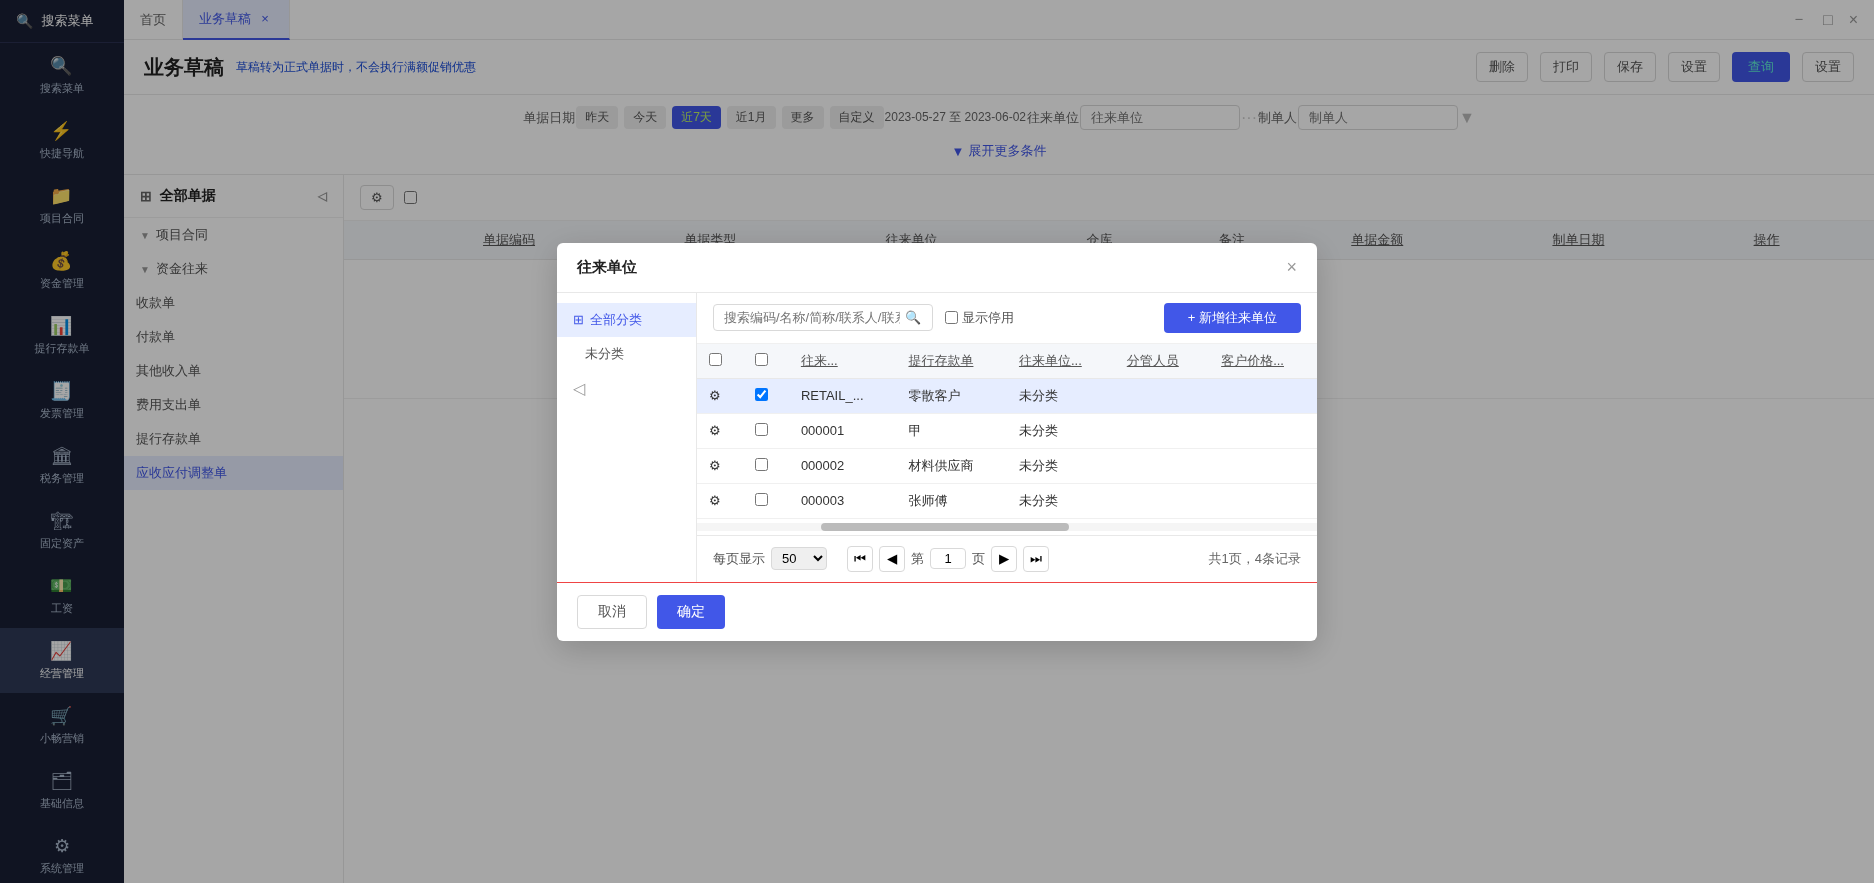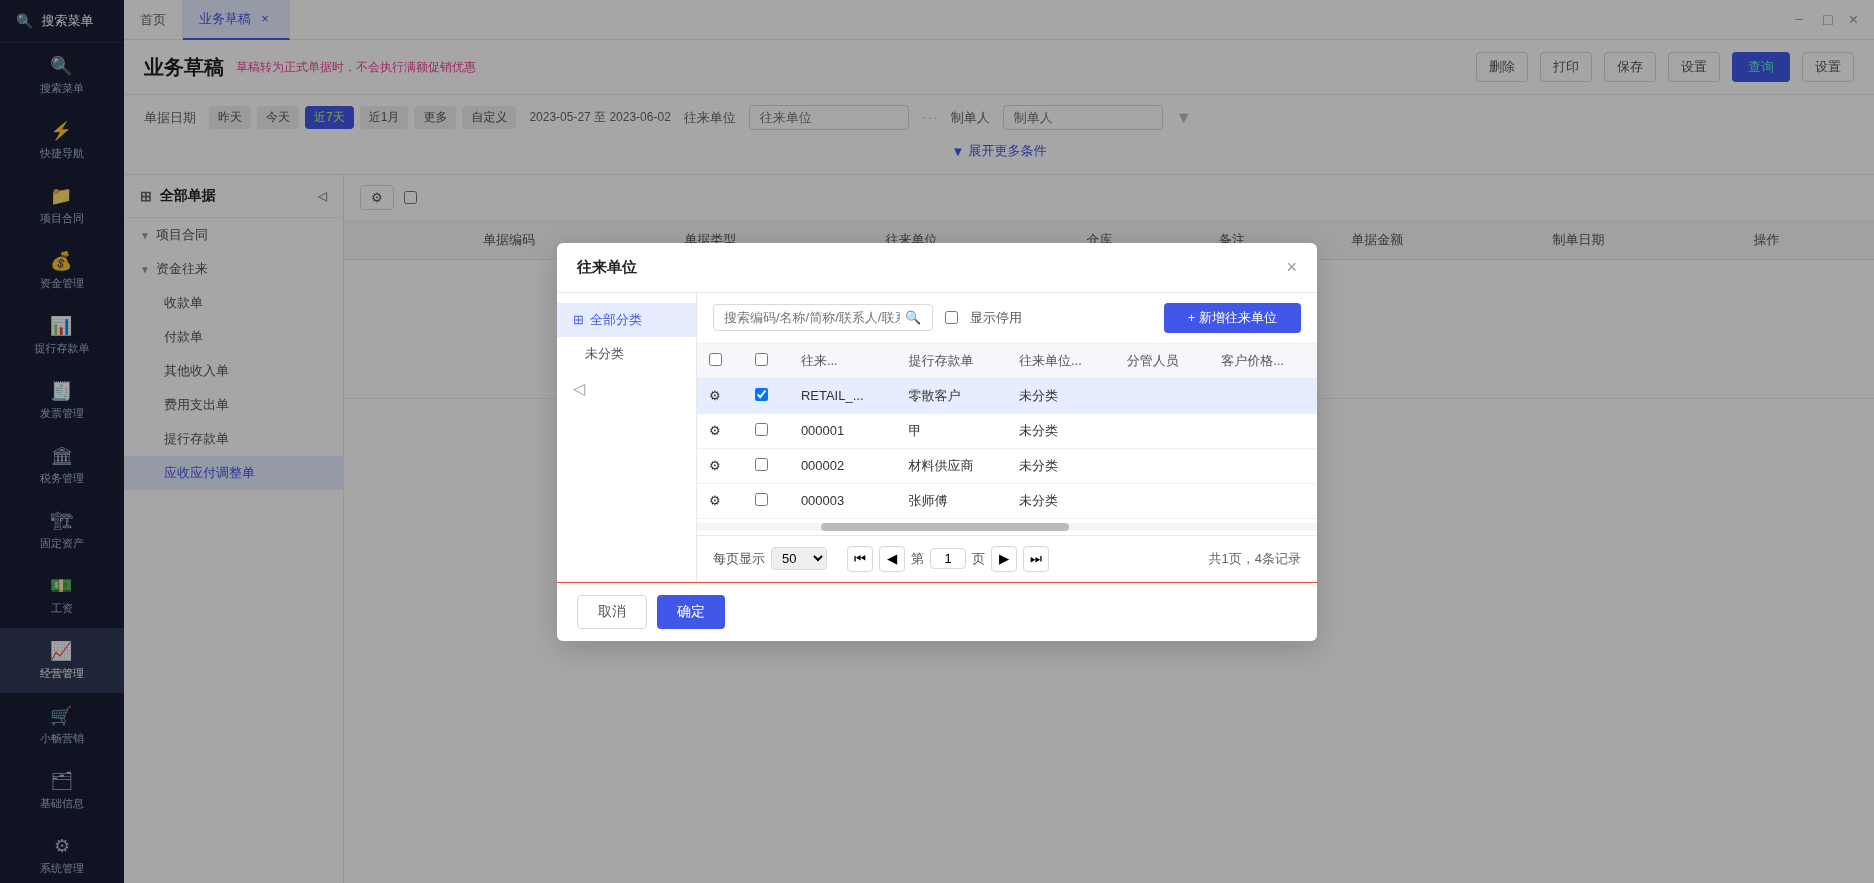--- a/index.html
+++ b/index.html
@@ -68,35 +68,35 @@
     
     .page-header {
       background: #fff;
       padding: 12px 20px;
       border-bottom: 1px solid #e8e8e8;
       display: flex;
       align-items: center;
       gap: 12px;
     }
     .page-title { font-size: 20px; font-weight: 600; color: #222; }
-    .page-subtitle { font-size: 12px; color: #ec4899; }
+    .page-subtitle { font-size: 12px; color: #1d4ed8; }
     .header-actions { margin-left: auto; display: flex; gap: 12px; align-items: center; justify-content: flex-end; }
     .btn-action { border: 1px solid #d9d9d9; background: #fff; padding: 5px 12px; border-radius: 4px; font-size: 13px; cursor: pointer; display: flex; align-items: center; gap: 4px; color: #555; }
     .btn-primary-sm { background: #4157e8; color: #5eead4; border: none; padding: 6px 16px; border-radius: 4px; font-size: 13px; cursor: pointer; }
 
     
     .filter-bar {
       background: #fff;
       padding: 10px 20px;
       border-bottom: 1px solid #e8e8e8;
       display: flex;
       flex-direction: column;
       gap: 8px;
     }
-    .filter-row { display: flex; align-items: center; gap: 13px; }
+    .filter-row { display: flex; align-items: center; gap: 1px; justify-content: center; }
     .filter-label { font-size: 13px; color: #666; white-space: nowrap; }
     .filter-date-btns { display: flex; gap: 6px; align-items: center; }
     .filter-date-btn { padding: 2px 8px; border-radius: 4px; font-size: 12px; cursor: pointer; border: 1px solid transparent; color: #555; }
     .filter-date-btn.active { background: #4157e8; color: #bef264; }
     .filter-date-range { font-size: 12px; color: #666; }
     .filter-input { border: 1px solid #d9d9d9; border-radius: 4px; padding: 4px 10px; font-size: 13px; width: 160px; color: #333; }
     .expand-more { color: #4157e8; font-size: 13px; cursor: pointer; display: flex; align-items: center; gap: 4px; margin: 4px auto; }
 
     
     .content-area { flex: 1; display: flex; overflow: hidden; background: #f0f2f5; }
@@ -116,29 +116,29 @@
       font-weight: 600;
       color: #222;
       border-bottom: 1px solid #f0f0f0;
       display: flex;
       align-items: center;
       gap: 8px;
     }
     .collapse-btn { cursor: pointer; color: #999; font-size: 12px; margin-left: auto; }
     .tree-item { padding: 8px 16px; font-size: 13px; cursor: pointer; color: #555; display: flex; align-items: center; gap: 6px; }
     .tree-item.active { background: #e6edff; color: #4157e8; }
-    .tree-item-child { padding-left: 40px; }
+    .tree-item-child { padding-left: 12px; }
     .tree-arrow { font-size: 10px; color: #999; }
 
     
     .table-area { flex: 1; background: #fff; overflow: auto; position: relative; }
     .table-toolbar { padding: 10px 16px; display: flex; align-items: center; gap: 10px; border-bottom: 1px solid #f0f0f0; }
     .toolbar-btn { border: 1px solid #d9d9d9; background: #fff; padding: 4px 10px; border-radius: 4px; font-size: 13px; cursor: pointer; color: #555; }
     table { width: 100%; border-collapse: collapse; font-size: 13px; }
-    th { background: #f5f7fa; color: #555; font-weight: 500; padding: 10px 12px; border-bottom: 1px solid #e8e8e8; white-space: nowrap; text-align: left; }
+    th { background: #f5f7fa; color: #555; font-weight: 500; padding: 10px 12px; border-bottom: 1px solid #e8e8e8; white-space: nowrap; text-align: left; text-decoration: underline; }
     td { padding: 9px 12px; border-bottom: 1px solid #f0f0f0; color: #333; white-space: nowrap; }
     .no-data { text-align: center; padding: 60px; color: #999; font-size: 14px; }
 
     
     .overlay {
       position: fixed; top: 0; left: 0; right: 0; bottom: 0;
       background: rgba(0,0,0,0.35);
       z-index: 100;
       display: flex;
       align-items: center;
@@ -194,21 +194,21 @@
       border: 1px solid #d9d9d9;
       border-radius: 4px;
       padding: 5px 10px;
       font-size: 13px;
       width: 220px;
       display: flex;
       align-items: center;
       gap: 6px;
     }
     .dialog-search input { border: none; outline: none; font-size: 13px; width: 100%; }
-    .show-disabled { display: flex; align-items: center; gap: 12px; font-size: 13px; color: #555; }
+    .show-disabled { display: flex; align-items: center; gap: 4px; font-size: 13px; color: #555; }
     .btn-add { background: #4157e8; color: #fff; border: none; padding: 6px 24px; border-radius: 4px; font-size: 13px; cursor: pointer; margin-left: auto; }
     .dialog-table-wrap { flex: 1; overflow: auto; }
     .dialog-table { width: 100%; border-collapse: collapse; font-size: 13px; }
     .dialog-table th { background: #f5f7fa; color: #555; font-weight: 500; padding: 8px 12px; border-bottom: 1px solid #e8e8e8; white-space: nowrap; }
     .dialog-table td { padding: 8px 12px; border-bottom: 1px solid #f0f0f0; color: #333; }
     .dialog-table tr.selected td { background: #e6edff; }
     .dialog-footer {
       padding: 10px 16px;
       border-top: 1px solid #e8e8e8;
       display: flex;

